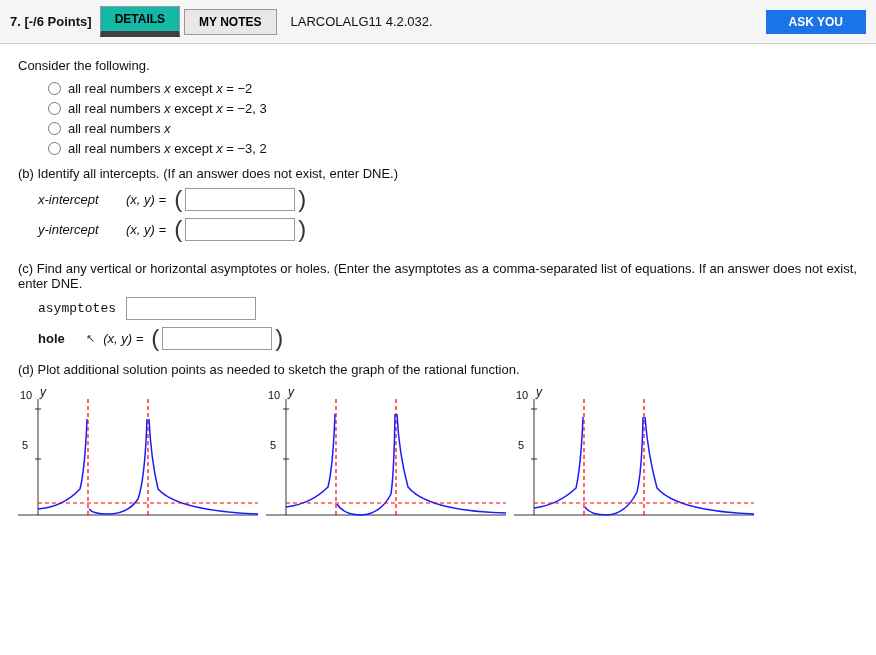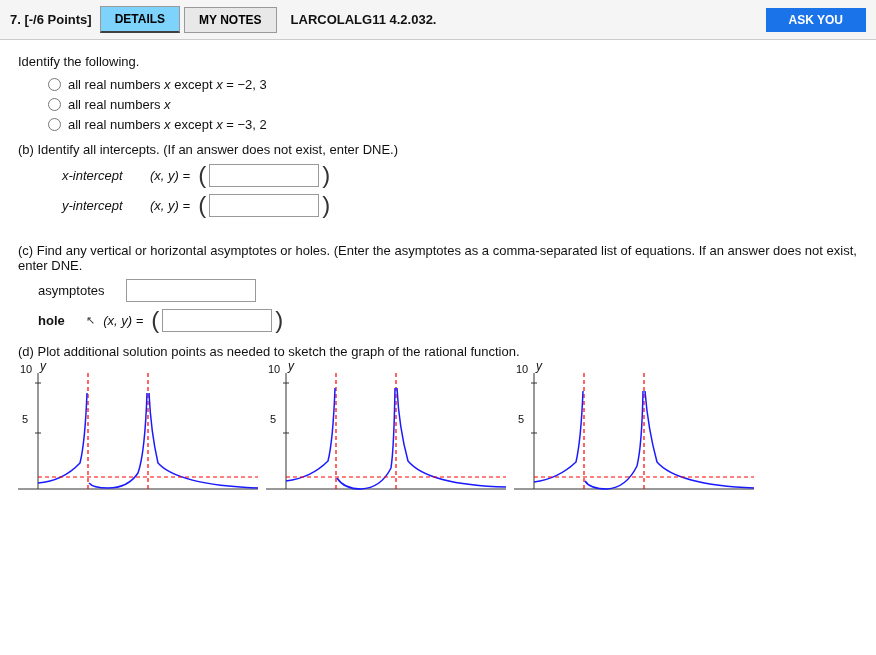--- a/index.html
+++ b/index.html
@@ -29,27 +29,27 @@
     }
     .tab-btn {
       padding: 5px 14px;
       border: 1px solid #999;
       background: #e8e8e8;
       font-size: 12px;
       cursor: pointer;
       font-weight: bold;
     }
     .tab-btn.active {
-      background: #7dd3fc;
-      border-bottom: 2px solid #404040;
+      background: #14b8a6;
+      border-bottom: 6px solid #404040;
     }
     .header-title {
       margin-left: 10px;
       font-size: 13px;
-      font-weight: bold;
+      font-weight: normal;
     }
     .ask-btn {
       margin-left: auto;
       padding: 5px 23px;
       background: #1a73e8;
       color: #fff;
       border: none;
       font-size: 12px;
       font-weight: bold;
       cursor: pointer;
@@ -121,21 +121,20 @@
     .intercept-row {
       display: flex;
       align-items: center;
       gap: 8px;
       margin: 6px 0 6px 20px;
       font-size: 13px;
     }
     .intercept-label {
       width: 80px;
       font-style: italic;
-      margin-left: 24px;
     }
     .coord-wrapper {
       display: flex;
       align-items: center;
       gap: 3px;
     }
     .paren {
       font-size: 24px;
       font-weight: 300;
       line-height: 1;
@@ -161,48 +160,50 @@
     
     .asymptote-row {
       display: flex;
       align-items: center;
       gap: 8px;
       margin: 6px 0 6px 20px;
       font-size: 13px;
     }
     .asym-label {
       width: 80px;
+      font-family: Liberation Mono, monospace;
     }
     .hole-label {
       width: 40px;
       font-weight: bold;
     }
     .cursor-icon {
       font-size: 11px;
       color: #333;
     }
 
     
     .graph-section {
       margin-top: 12px;
     }
     .graph-instruction {
       font-size: 13px;
+      margin-bottom: 8px;
     }
     .graphs-row {
       display: flex;
       gap: 0px;
       align-items: flex-start;
     }
 
     .part-b-section {
       margin-top: 8px;
     }
     .part-c-section {
-      margin-top: 26px;
+      margin-top: 20px;
     }
 
     .xy-label {
       font-size: 13px;
       font-style: italic;
     }
 
     sup {
       font-size: 9px;
       vertical-align: super;
@@ -214,24 +215,28 @@
 <div class="header">
   <span class="header-label">7. [-/6 Points]</span>
   <button class="tab-btn active">DETAILS</button>
   <button class="tab-btn">MY NOTES</button>
   <span class="header-title">LARCOLALG11 4.2.032.</span>
   <button class="ask-btn">ASK YOU</button>
 </div>
 
 <div class="main">
 
-  <div class="consider-text">Identify the following.</div>
+  <div class="consider-text">Consider the following.</div>
 
 
   <div class="radio-group">
+    <label class="radio-item">
+      <input type="radio" name="domain" style="">
+      <span>all real numbers <i>x</i> except <i>x</i> = −2</span>
+    </label>
     <label class="radio-item">
       <input type="radio" name="domain" style="">
       <span>all real numbers <i>x</i> except <i>x</i> = −2, 3</span>
     </label>
     <label class="radio-item">
       <input type="radio" name="domain" style="">
       <span>all real numbers <i>x</i></span>
     </label>
     <label class="radio-item">
       <input type="radio" name="domain" style="">

